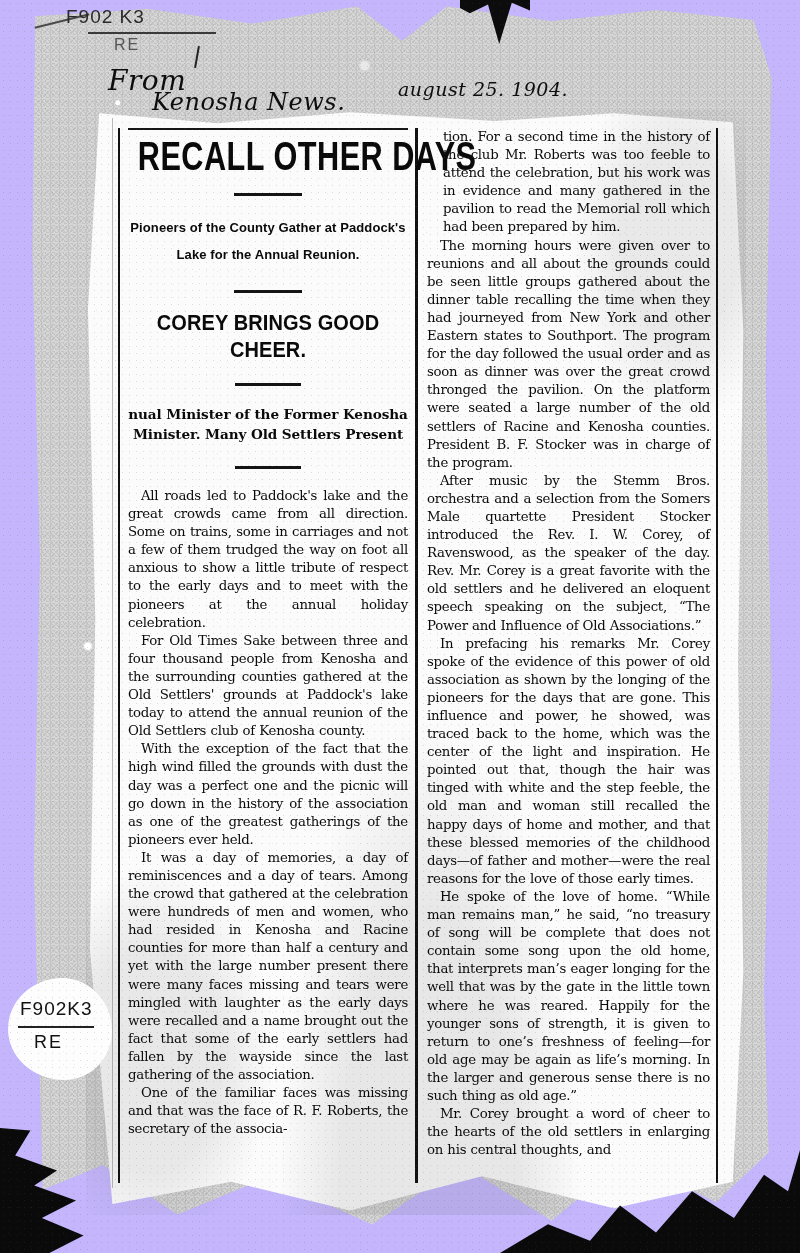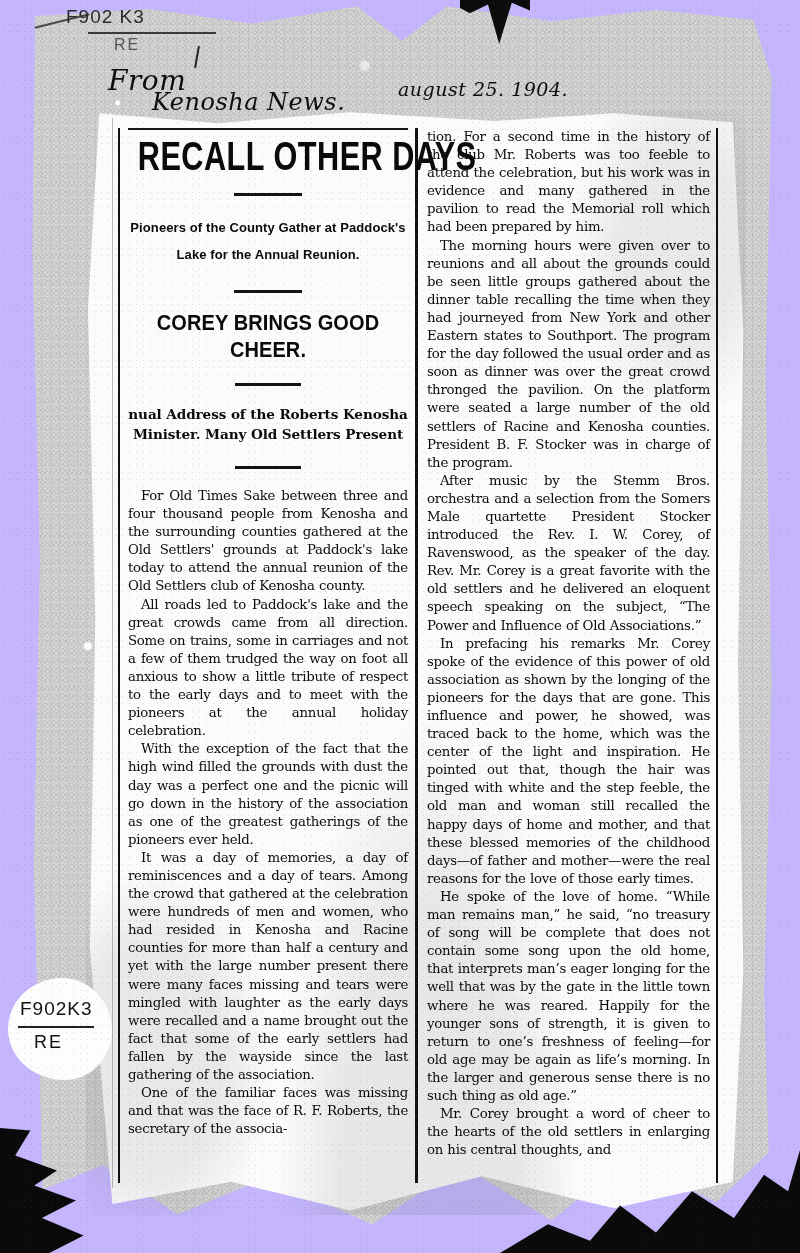--- a/index.html
+++ b/index.html
@@ -243,21 +243,21 @@
     font-family: "DejaVu Serif", serif;
     font-size: 13.3px;
     line-height: 18.1px;
     text-align: justify;
     text-indent: 13px;
     letter-spacing: -.25px;
     word-spacing: .3px;
     -webkit-hyphens: none; hyphens: none;
   }
   .col-right .body-text p { text-indent: 13px; }
-  .col-right .body-text p.cont { text-indent: 0; }
+  .col-right .body-text p.cont { text-indent: 0; margin-left: 16px; }
   .body-text p:last-child { }
 
   
   #age-overlay {
     position: absolute; left: 86px; top: 110px; width: 660px; height: 1105px;
     pointer-events: none; opacity: .13;
     background-image:
       radial-gradient(ellipse at 10% 86%, #6e6e6e 0 70px, transparent 120px),
       radial-gradient(ellipse at 90% 12%, #7a7a7a 0 60px, transparent 110px),
       radial-gradient(ellipse at 52% 98%, #6a6a6a 0 90px, transparent 150px);
@@ -299,27 +299,27 @@
 
     <div class="col col-left">
       <div id="headline-rule-top"></div>
       <h1 id="headline">RECALL OTHER DAYS</h1>
       <div class="deck-rule"></div>
       <h2 id="deck1">Pioneers of the County Gather at Paddock's Lake for the Annual Reunion.</h2>
       <div class="deck-rule"></div>
       <h2 id="deck2">COREY BRINGS GOOD CHEER.</h2>
       <div class="deck-rule short"></div>
       <h3 id="deck3">
-        <span class="l">nual Address of the Roberts Kenosha</span>
+        <span class="l">nual Minister of the Former Kenosha</span>
         <span class="l">Minister. Many Old Settlers Present</span>
       </h3>
       <div class="deck-rule short"></div>
       <div class="body-text">
+        <p>All roads led to Paddock's lake and the great crowds came from all direction. Some on trains, some in carriages and not a few of them trudged the way on foot all anxious to show a little tribute of respect to the early days and to meet with the pioneers at the annual holiday celebration.</p>
         <p>For Old Times Sake between three and four thousand people from Kenosha and the surrounding counties gathered at the Old Settlers' grounds at Paddock's lake today to attend the annual reunion of the Old Settlers club of Kenosha county.</p>
-        <p>All roads led to Paddock's lake and the great crowds came from all direction. Some on trains, some in carriages and not a few of them trudged the way on foot all anxious to show a little tribute of respect to the early days and to meet with the pioneers at the annual holiday celebration.</p>
         <p>With the exception of the fact that the high wind filled the grounds with dust the day was a perfect one and the picnic will go down in the history of the association as one of the greatest gatherings of the pioneers ever held.</p>
         <p>It was a day of memories, a day of reminiscences and a day of tears. Among the crowd that gathered at the celebration were hundreds of men and women, who had resided in Kenosha and Racine counties for more than half a century and yet with the large number present there were many faces missing and tears were mingled with laughter as the early days were recalled and a name brought out the fact that some of the early settlers had fallen by the wayside since the last gathering of the association.</p>
         <p>One of the familiar faces was missing and that was the face of R. F. Roberts, the secretary of the associa-</p>
       </div>
     </div>
 
     <div class="col col-right">
       <div class="body-text">
         <p class="cont">tion. For a second time in the history of the club Mr. Roberts was too feeble to attend the celebration, but his work was in evidence and many gathered in the pavilion to read the Memorial roll which had been prepared by him.</p>
         <p>The morning hours were given over to reunions and all about the grounds could be seen little groups gathered about the dinner table recalling the time when they had journeyed from New York and other Eastern states to Southport. The program for the day followed the usual order and as soon as dinner was over the great crowd thronged the pavilion. On the platform were seated a large number of the old settlers of Racine and Kenosha counties. President B. F. Stocker was in charge of the program.</p>

